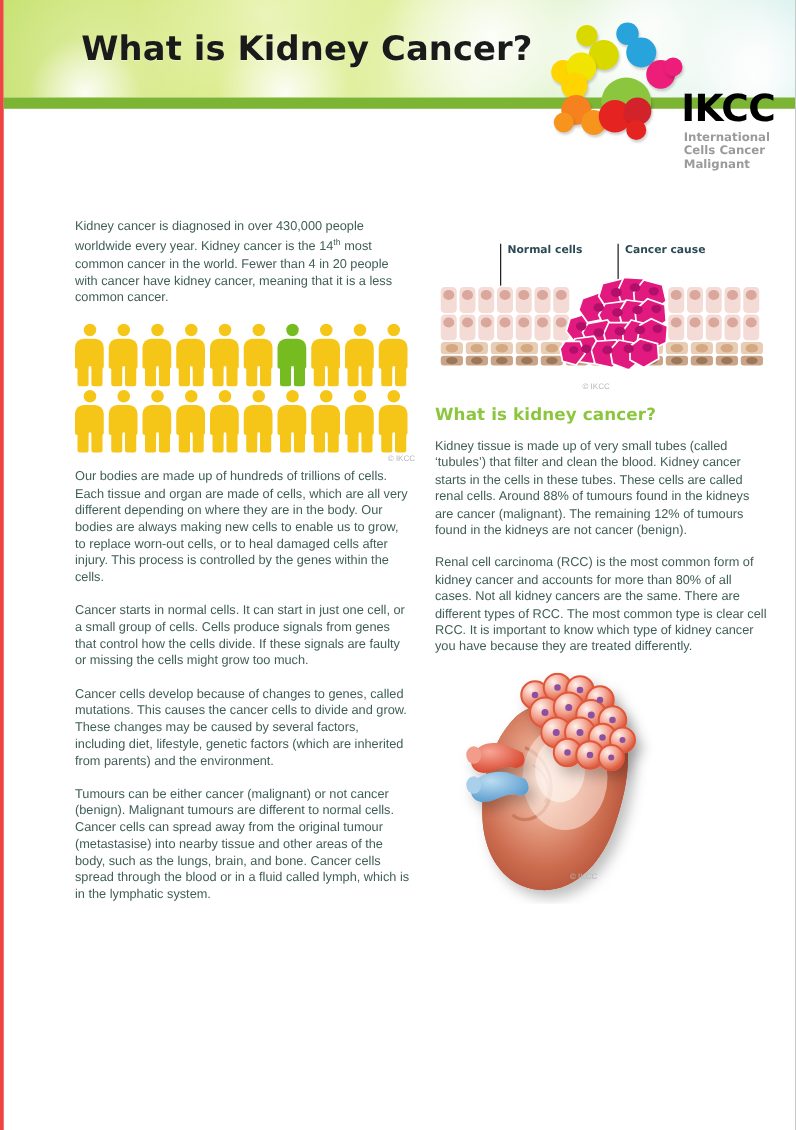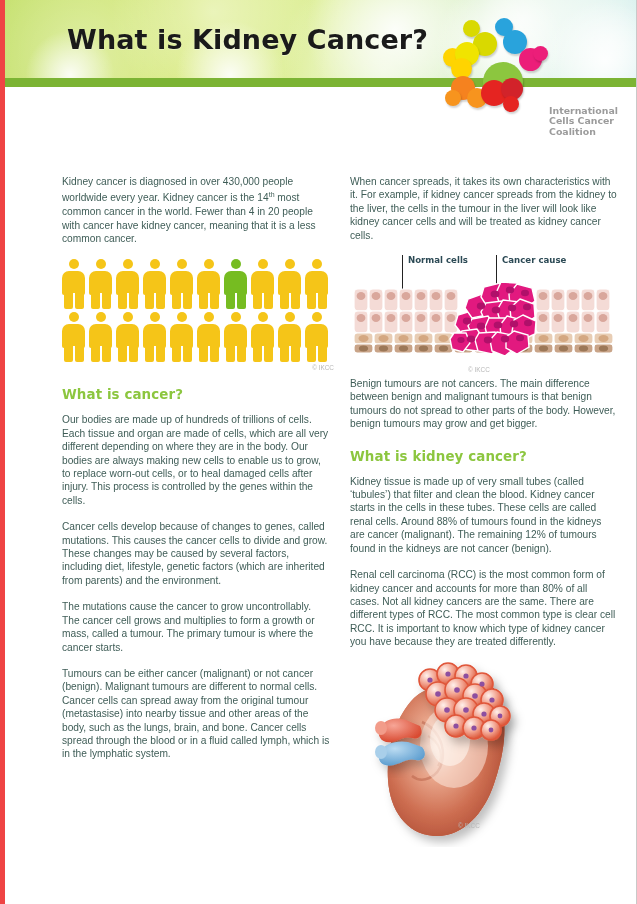--- a/index.html
+++ b/index.html
@@ -7,21 +7,21 @@
   body{
     width:637px;height:904px;
     background:#ffffff;
     font-family:"Liberation Sans", sans-serif;
     overflow:hidden;
     position:relative;
   }
   .page{
     position:absolute;inset:0;
     background:#fff;
-    border-left:5px solid #ef4444;
+    border-left:3px solid #ef4444;
     border-right:1px solid #c9c9c9;
     box-sizing:border-box;
   }
   
   .header{
     position:absolute;left:0;top:0;width:100%;height:78px;
     background:
       radial-gradient(circle at 82% 25%, rgba(255,255,255,.85) 0%, rgba(255,255,255,0) 26%),
       radial-gradient(circle at 96% 55%, rgba(255,255,255,.75) 0%, rgba(255,255,255,0) 22%),
       radial-gradient(circle at 60% 90%, rgba(255,255,255,.55) 0%, rgba(255,255,255,0) 28%),
@@ -100,21 +100,21 @@
   .person .notch{
     position:absolute;left:10.5px;top:34px;width:2px;height:17px;background:#fff;
   }
   .yellow .head,.yellow .body,.yellow .legL,.yellow .legR{background:#f5c518;}
   .green  .head,.green  .body,.green  .legL,.green  .legR{background:#76bc21;}
   .copyright{
     position:absolute;font-size:6.4px;color:#b7b7b7;
     font-family:"Liberation Sans", sans-serif;
   }
   
-  .cells-fig{position:relative;width:272px;height:112px;margin:1px 0 10px 0;}
+  .cells-fig{position:relative;width:272px;height:112px;margin:20px 0 10px 0;}
   .cell-label{
     position:absolute;font-size:8.6px;font-weight:bold;color:#2c4a55;
     font-family:"DejaVu Sans", sans-serif;white-space:nowrap;
   }
   .leader{position:absolute;width:1px;background:#222;}
   .cells-canvas{position:absolute;left:0;top:18px;width:272px;height:82px;}
   
   .kidney-fig{position:relative;width:268px;height:185px;margin-top:6px;}
 </style>
 </head>
@@ -144,24 +144,25 @@
       <i style="left:8px;top:40px;width:21px;height:21px;background:#ffd400;"></i>
       <i style="left:76px;top:30px;width:23px;height:23px;background:#ec1e79;"></i>
       <i style="left:90px;top:28px;width:15px;height:15px;background:#ec1e79;"></i>
       <i style="left:8px;top:58px;width:24px;height:24px;background:#f5821f;"></i>
       <i style="left:2px;top:72px;width:16px;height:16px;background:#f7941e;"></i>
       <i style="left:24px;top:70px;width:20px;height:20px;background:#f7941e;"></i>
       <i style="left:38px;top:62px;width:26px;height:26px;background:#e52421;"></i>
       <i style="left:58px;top:60px;width:22px;height:22px;background:#d2232a;"></i>
       <i style="left:60px;top:78px;width:16px;height:16px;background:#e52421;"></i>
     </div>
+    <div class="logo-word">IKCC</div>
     <div class="logo-sub">
       <div>International</div>
       <div>Cells Cancer</div>
-      <div>Coalition</div>
+      <div>Malignant</div>
     </div>
   </div>
 
   <div class="col col-left">
 
     <p class="body"><span>Kidney cancer is diagnosed in over 430,000 people worldwide every year. Kidney cancer is the 14</span><sup>th</sup><span> most common cancer in the world. Fewer than 4 in 20 people with cancer have kidney cancer, meaning that it is a less common cancer.</span></p>
 
     <div class="people">
       <div class="people-row r1">
         <div class="person yellow" style="left:0px">
@@ -303,31 +304,29 @@
             <span class="head"></span>
             <span class="body"></span>
             <span class="legL"></span>
             <span class="legR"></span>
             <span class="notch"></span>
           </div>
       </div>
       <span class="copyright" style="right:0;bottom:-2px;">© IKCC</span>
     </div>
 
-    <h2 class="section">What is cancer?</h2>
 
     <p class="body">Our bodies are made up of hundreds of trillions of cells. Each tissue and organ are made of cells, which are all very different depending on where they are in the body. Our bodies are always making new cells to enable us to grow, to replace worn-out cells, or to heal damaged cells after injury. This process is controlled by the genes within the cells.</p>
+    <p class="body">Cancer starts in normal cells. It can start in just one cell, or a small group of cells. Cells produce signals from genes that control how the cells divide. If these signals are faulty or missing the cells might grow too much.</p>
     <p class="body">Cancer cells develop because of changes to genes, called mutations. This causes the cancer cells to divide and grow. These changes may be caused by several factors, including diet, lifestyle, genetic factors (which are inherited from parents) and the environment.</p>
-    <p class="body">The mutations cause the cancer to grow uncontrollably. The cancer cell grows and multiplies to form a growth or mass, called a tumour. The primary tumour is where the cancer starts.</p>
     <p class="body">Tumours can be either cancer (malignant) or not cancer (benign). Malignant tumours are different to normal cells. Cancer cells can spread away from the original tumour (metastasise) into nearby tissue and other areas of the body, such as the lungs, brain, and bone. Cancer cells spread through the blood or in a fluid called lymph, which is in the lymphatic system.</p>
   </div>
 
   <div class="col col-right">
 
-    <p class="body">When cancer spreads, it takes its own characteristics with it. For example, if kidney cancer spreads from the kidney to the liver, the cells in the tumour in the liver will look like kidney cancer cells and will be treated as kidney cancer cells.</p>
 
     <div class="cells-fig">
       <span class="cell-label" style="left:58px;top:0px;">Normal cells</span>
       <span class="cell-label" style="left:152px;top:0px;">Cancer cause</span>
       <div class="leader" style="left:52px;top:0px;height:56px;"></div>
       <div class="leader" style="left:146px;top:0px;height:56px;"></div>
 
       <svg class="cells-canvas" viewBox="0 0 272 82" preserveAspectRatio="none">
         <g id="normal-left">
 
@@ -499,21 +498,20 @@
             <ellipse cx="155" cy="66" rx="4.2" ry="3.4"></ellipse>
               <ellipse cx="170" cy="65" rx="4" ry="3.3"></ellipse>
             <ellipse cx="111" cy="67" rx="3.6" ry="3"></ellipse>
           </g>
         </g>
       </svg>
 
       <span class="copyright" style="left:118px;bottom:-6px;">© IKCC</span>
     </div>
 
-    <p class="body">Benign tumours are not cancers. The main difference between benign and malignant tumours is that benign tumours do not spread to other parts of the body. However, benign tumours may grow and get bigger.</p>
 
     <h2 class="section">What is kidney cancer?</h2>
 
     <p class="body">Kidney tissue is made up of very small tubes (called ‘tubules’) that filter and clean the blood. Kidney cancer starts in the cells in these tubes. These cells are called renal cells. Around 88% of tumours found in the kidneys are cancer (malignant). The remaining 12% of tumours found in the kidneys are not cancer (benign).</p>
     <p class="body">Renal cell carcinoma (RCC) is the most common form of kidney cancer and accounts for more than 80% of all cases. Not all kidney cancers are the same. There are different types of RCC. The most common type is clear cell RCC. It is important to know which type of kidney cancer you have because they are treated differently.</p>
 
     <div class="kidney-fig">
       <svg width="268" height="185" viewBox="0 0 268 185">
         <defs>
           <radialGradient id="kg" cx="42%" cy="45%" r="62%">

